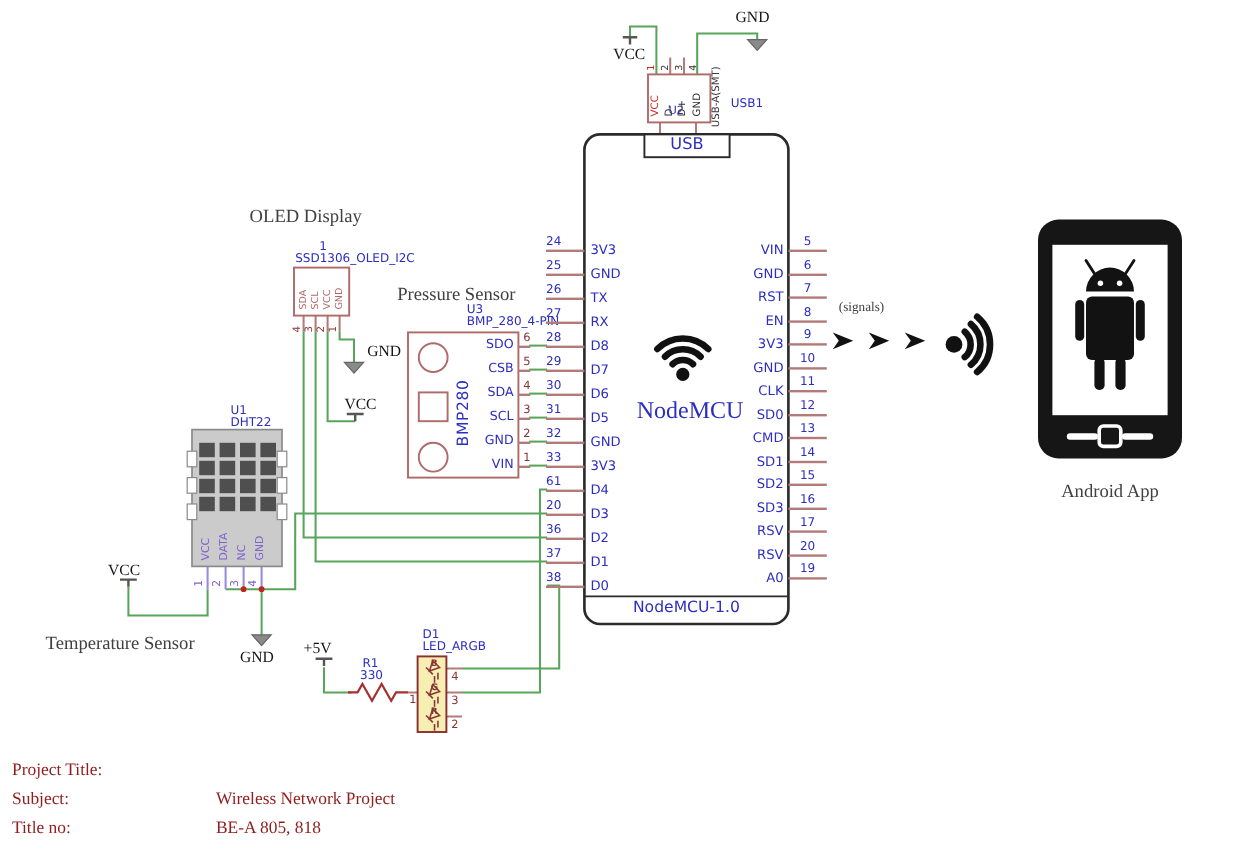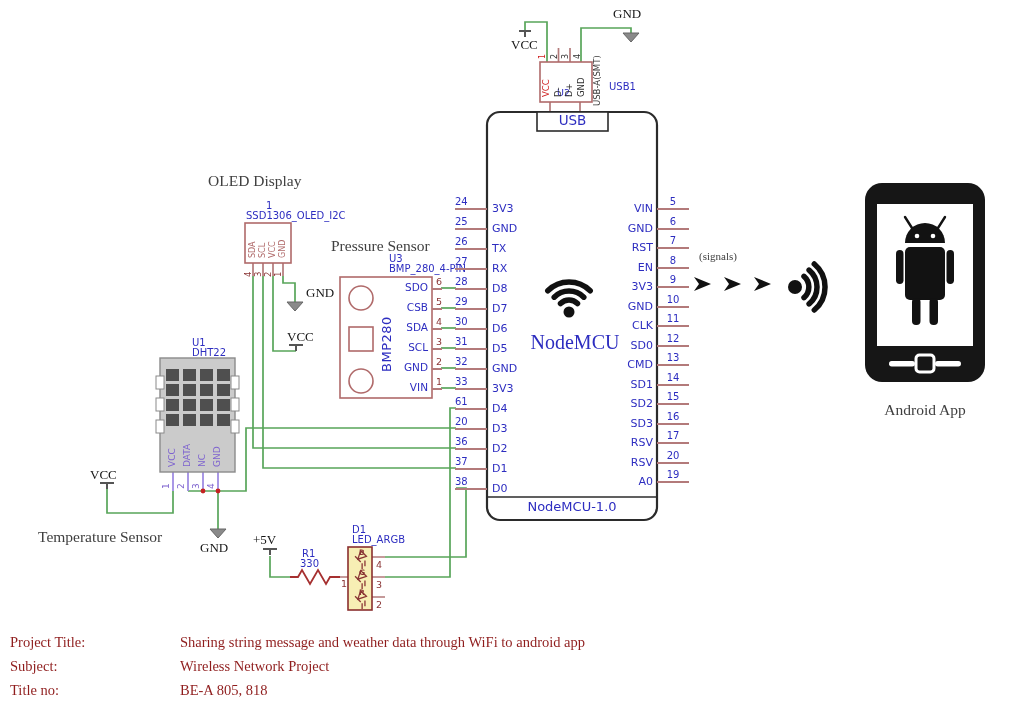--- a/index.html
+++ b/index.html
@@ -534,21 +534,20 @@
         <span class="letter">R</span>
         <span class="num">2</span>
       </div>
     </div>
   <div class="t" style="left:341px;top:579px;font-size:9.5px;color:#8a3535">1</div>
 
   <div>
 
       <div class="frow" style="--i: 0;">
         <span class="flabel">Project Title:</span>
-        <span class="fvalue">Sharing string message and weather data through WiFi to android app</span>
       </div>
 
       <div class="frow" style="--i: 1;">
         <span class="flabel">Subject:</span>
         <span class="fvalue">Wireless Network Project</span>
       </div>
 
       <div class="frow" style="--i: 2;">
         <span class="flabel">Title no:</span>
         <span class="fvalue">BE-A 805, 818</span>

